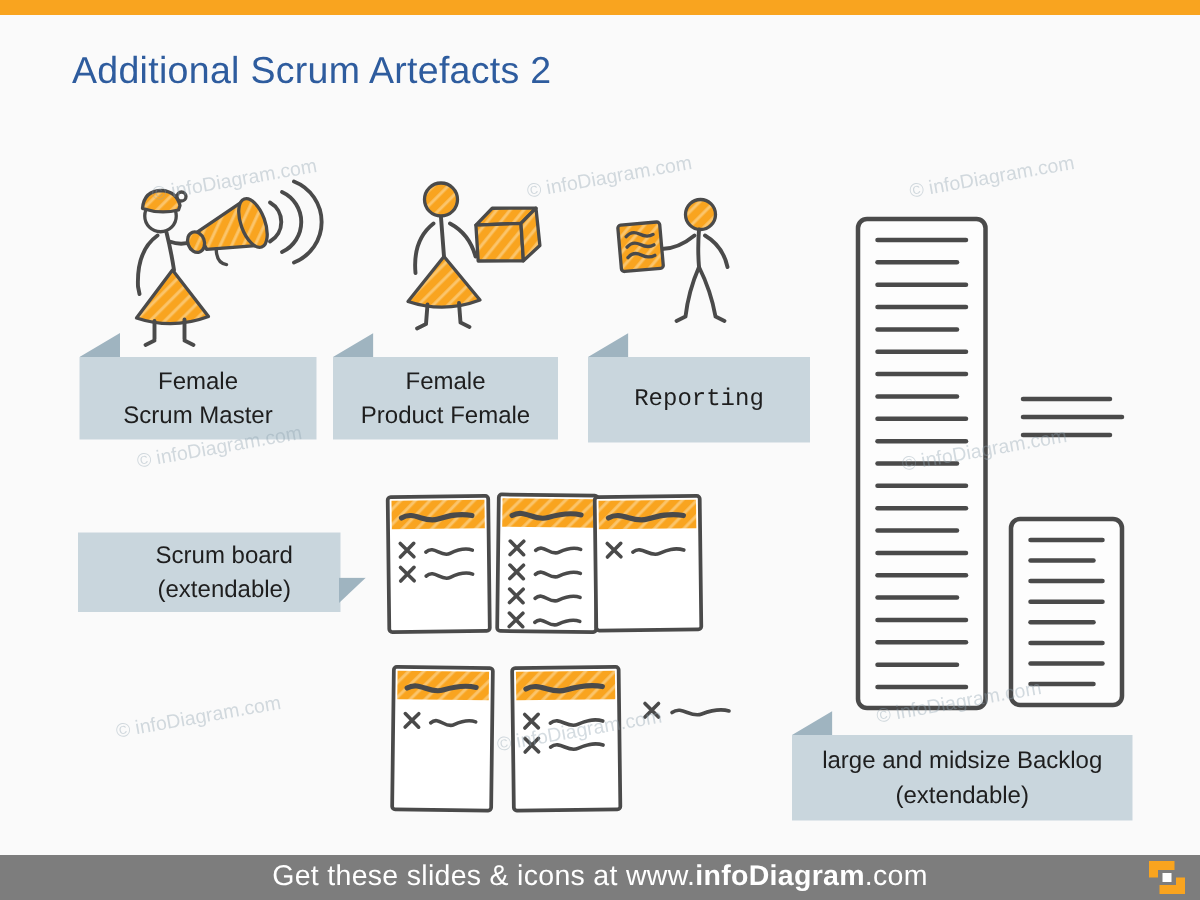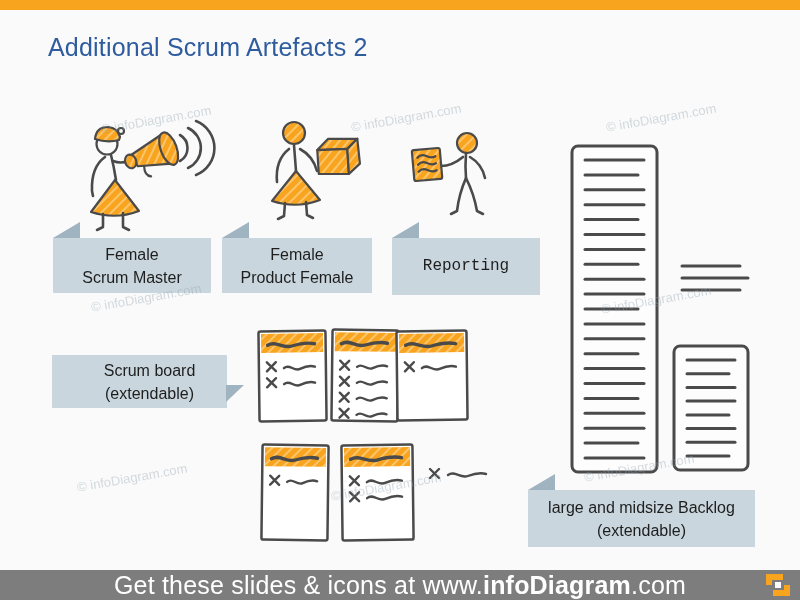--- a/index.html
+++ b/index.html
@@ -27,21 +27,21 @@
   .tag-sm{left:53px;top:238px;width:158px;height:55px;}
   .tag-po{left:222px;top:238px;width:150px;height:55px;}
   .tag-rep{left:392px;top:238px;width:148px;height:57px;font-family:Liberation Mono, monospace;}
   .tag-board{left:52px;top:355px;width:155px;height:53px;padding-left:20px;}
   .tag-backlog{left:528px;top:490px;width:227px;height:57px;}
   .wm-layer{position:absolute;left:0;top:0;width:800px;height:600px;z-index:4;pointer-events:none;}
   .wm{position:absolute;font-size:13px;color:#8FA3B0;opacity:.38;transform:rotate(-10deg);
       transform-origin:left top;white-space:nowrap;}
   .footer{position:absolute;left:0;top:570px;width:800px;height:30px;background:var(--footer-bg,#7D7D7D);
       display:flex;align-items:center;justify-content:center;z-index:5;
-      color:var(--footer-text,#FFFFFF);font-size:25px;letter-spacing:.2px;}
+      color:var(--footer-text,#FFFFFF);font-size:19px;letter-spacing:.2px;}
   .footer b{font-weight:700;}
   .logo{position:absolute;right:9px;top:572px;width:26px;height:26px;z-index:6;}
   .lg{position:absolute;background:var(--accent,#F9A41F);}
   .lg-t1{left:1px;top:2px;width:17px;height:6px;}
   .lg-t2{left:1px;top:2px;width:6px;height:11px;}
   .lg-b1{right:1px;bottom:2px;width:17px;height:6px;}
   .lg-b2{right:1px;bottom:2px;width:6px;height:11px;}
   .lg-sq{left:10px;top:10px;width:6px;height:6px;background:#FFFFFF;}
 </style>
 </head>

